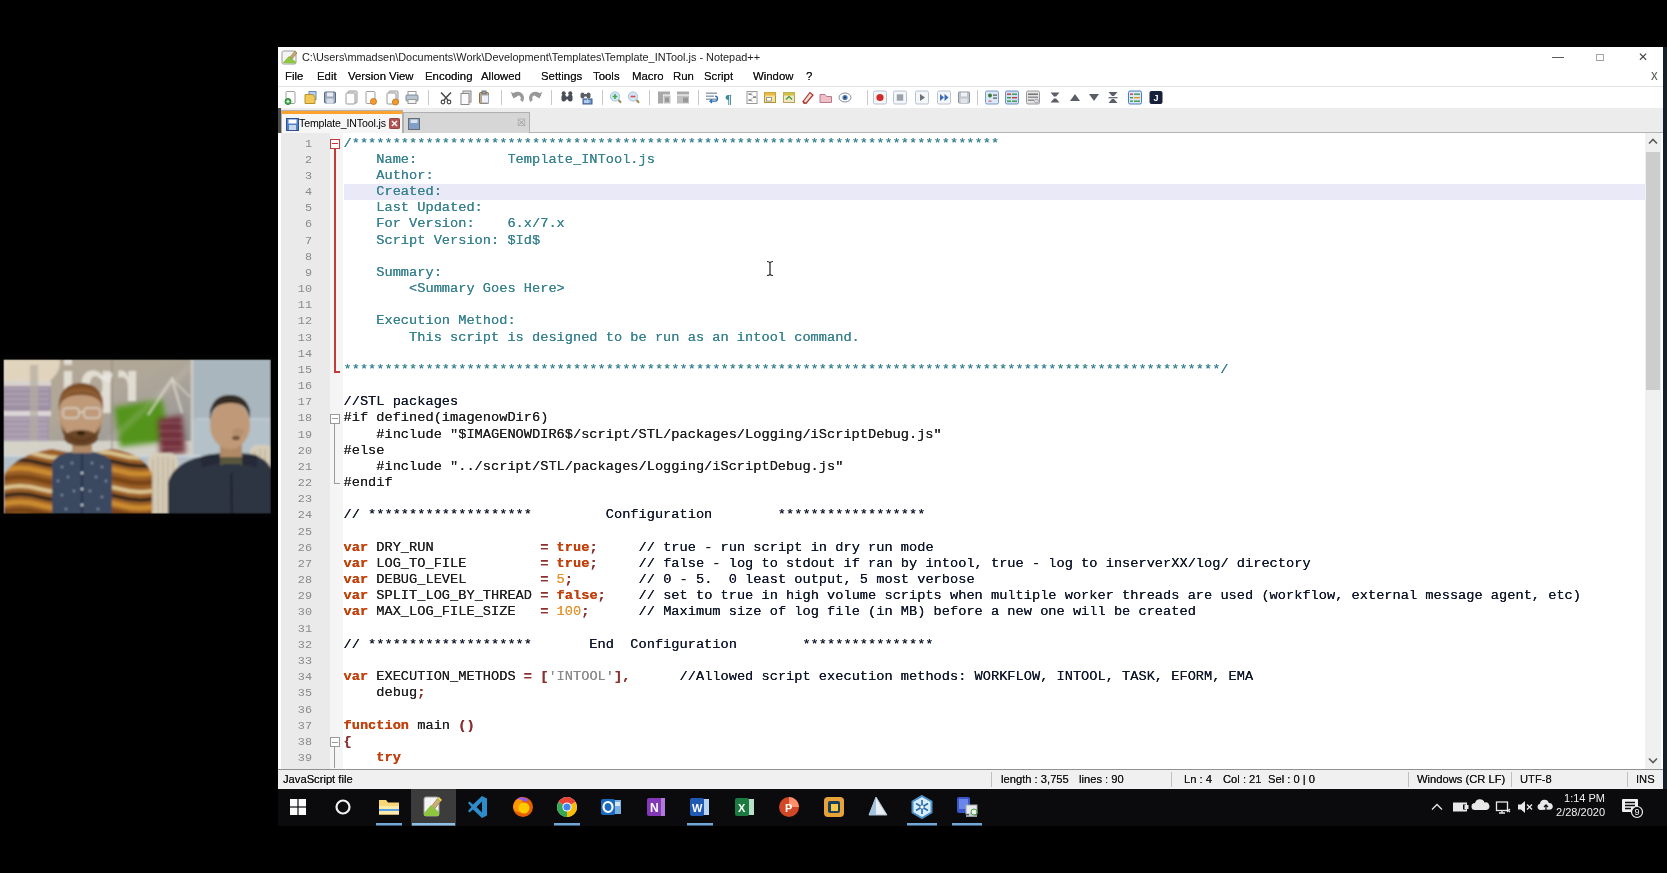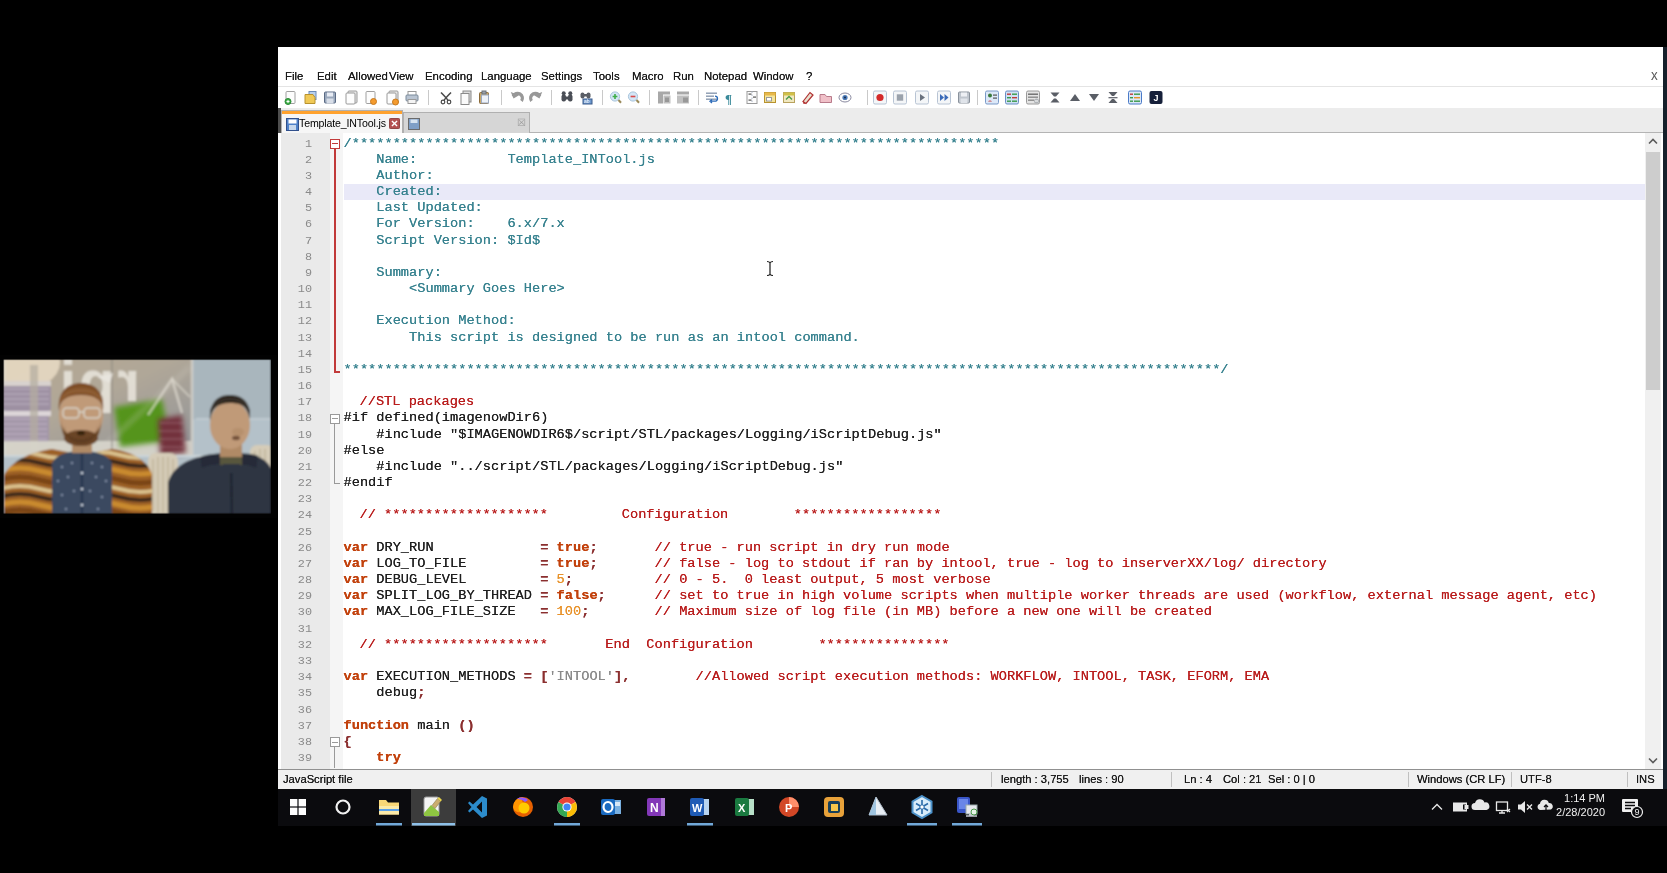--- a/index.html
+++ b/index.html
@@ -24,21 +24,21 @@
   .tabtxt{position:absolute;top:6px;font-size:11.2px;color:#111;white-space:nowrap;}
   
   #editor{position:absolute;left:0;top:85.5px;width:1384px;height:636.5px;background:#fff;overflow:hidden;}
   #edgeline{position:absolute;left:0;top:61px;width:3px;height:661px;background:#4e4e4e;}
   #gutter{position:absolute;left:3px;top:0;width:49px;height:636.5px;background:#eaeaea;}
   #foldm{position:absolute;left:52px;top:0;width:13px;height:636.5px;background:#f5f5f5;}
   #lnums{position:absolute;left:3px;top:3px;width:31px;text-align:right;font-family:"Liberation Mono",monospace;font-size:11.8px;line-height:16.17px;color:#8a8a8a;white-space:pre;}
   #curline{position:absolute;left:65.5px;top:51.5px;width:1301px;height:16.2px;background:#e9e9f8;}
   #code{position:absolute;left:65.5px;top:3px;font-family:"Liberation Mono",monospace;font-size:13.666px;line-height:16.17px;color:#1f1f1f;white-space:pre;text-shadow:0 0 0.55px;}
   .cteal{color:#37828f;}
-  .cgreen{color:#b91c1c;margin-left:16px;}
+  .cgreen{color:#0f172a;}
   .ckw{color:#c2410c;font-weight:bold;}
   .cop{color:#8b2f2f;font-weight:bold;}
   .cnum{color:#e8922a;}
   .cstr{color:#8a8a8a;margin-top:20px;}
   
   #vsb{position:absolute;left:1367px;top:0;width:16px;height:636.5px;background:#f0f0f0;}
   #vsb .thumb{position:absolute;left:1px;top:19px;width:14px;height:238px;background:#cdcdcd;}
   
   #statusbar{position:absolute;left:0;top:722px;width:1385px;height:20px;background:#f0f0f0;border-top:1px solid #909090;box-sizing:border-box;font-size:11.2px;color:#1a1a1a;text-shadow:0 0 0.4px;}
   .st{position:absolute;top:3px;white-space:pre;}
@@ -47,33 +47,44 @@
   #taskbar{position:absolute;left:278px;top:789px;width:1389px;height:37px;background:#0b0b0e;}
   
   #rightstrip{position:absolute;left:1663px;top:47px;width:4px;height:742px;background:#16202b;}
 </style>
 </head>
 <body>
 <div id="stage">
 
   <div id="app">
     <div id="edgeline"></div>
+    <div id="titlebar">
+      <svg class="abs" style="left:3px;top:2px" width="17" height="17" viewBox="0 0 17 17">
+        <rect x="1" y="2" width="14" height="13" rx="1.5" fill="#f4f4f4" stroke="#9a9a9a"></rect>
+        <path d="M1.5,14 L8,7 L15,13 L15,14.5 Z" fill="#8ec641"></path>
+        <path d="M9,8 L14,2 L16,4 L11,10 Z" fill="#c8a86a" stroke="#7a6a3a" stroke-width="0.5"></path>
+      </svg>
+      <div id="titletext">C:\Users\mmadsen\Documents\Work\Development\Templates\Template_INTool.js - Notepad++</div>
+      <div class="winbtn" style="left:1265px;">—</div>
+      <div class="winbtn" style="left:1307px;">□</div>
+      <div class="winbtn" style="left:1350px;">✕</div>
+    </div>
 
     <div id="menubar">
       <span class="mi" style="left:7px">File</span>
       <span class="mi" style="left:39px">Edit</span>
-      <span class="mi" style="left:70px">Allowed</span>
+      <span class="mi" style="left:70px">Version</span>
       <span class="mi" style="left:111px">View</span>
       <span class="mi" style="left:147px">Encoding</span>
-      <span class="mi" style="left:203px">Language</span>
+      <span class="mi" style="left:203px">Allowed</span>
       <span class="mi" style="left:263px">Settings</span>
       <span class="mi" style="left:315px">Tools</span>
       <span class="mi" style="left:354px">Macro</span>
       <span class="mi" style="left:395px">Run</span>
-      <span class="mi" style="left:426px">Notepad</span>
+      <span class="mi" style="left:426px">Script</span>
       <span class="mi" style="left:475px">Window</span>
       <span class="mi" style="left:528px">?</span>
       <span class="mi" style="left:1373px;color:#666;font-size:10px;top:3px">X</span>
     </div>
 
     <div id="toolbar">
         <svg width="1384" height="22.5" style="position:absolute;left:0;top:0">
           <rect x="150" y="3" width="1" height="15" fill="#c9c9c9"></rect>
           <rect x="223" y="3" width="1" height="15" fill="#c9c9c9"></rect>
           <rect x="273" y="3" width="1" height="15" fill="#c9c9c9"></rect>

